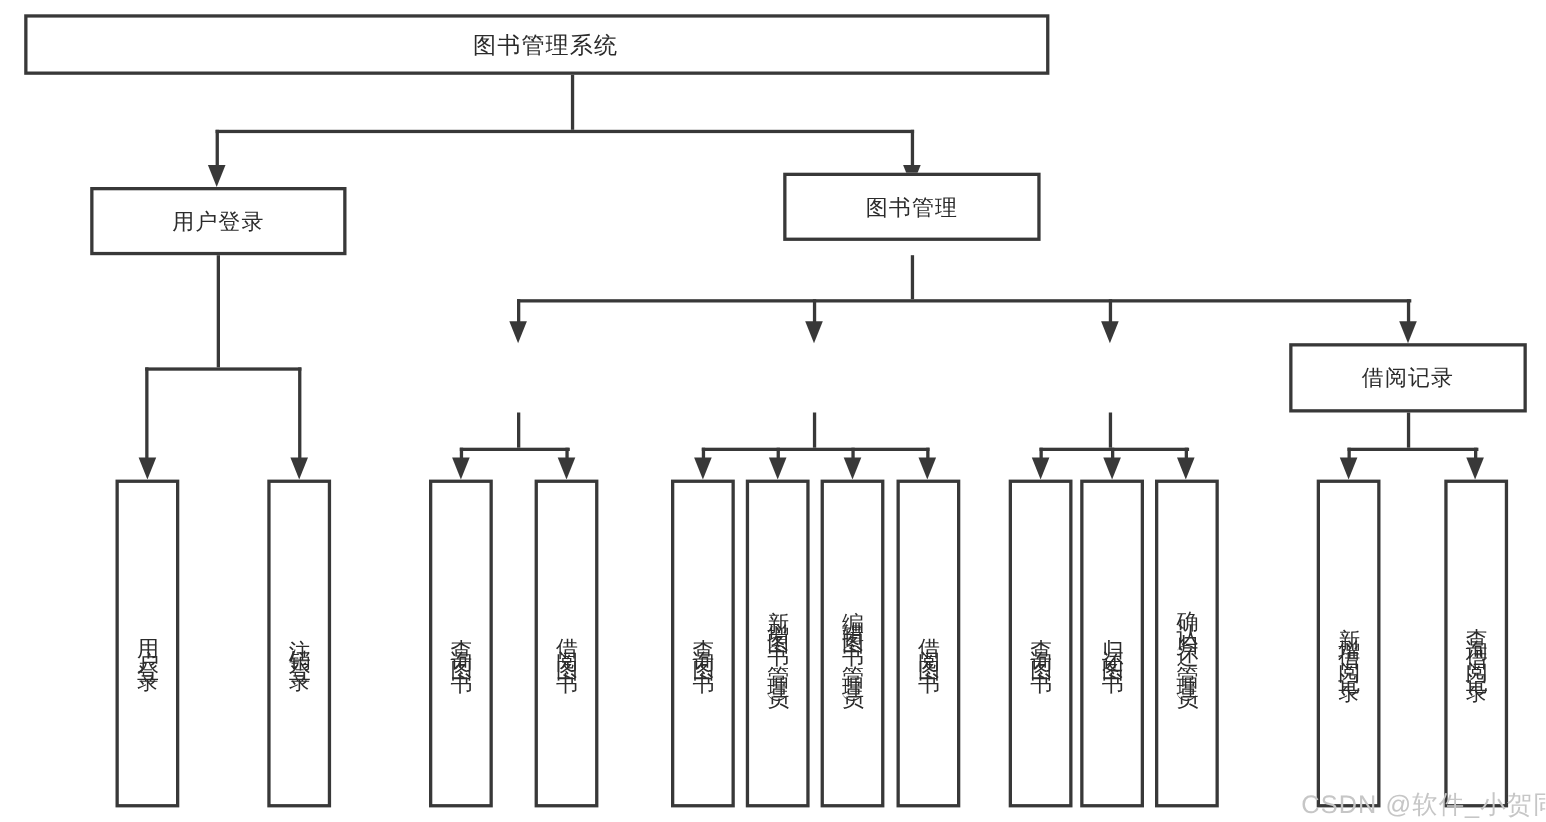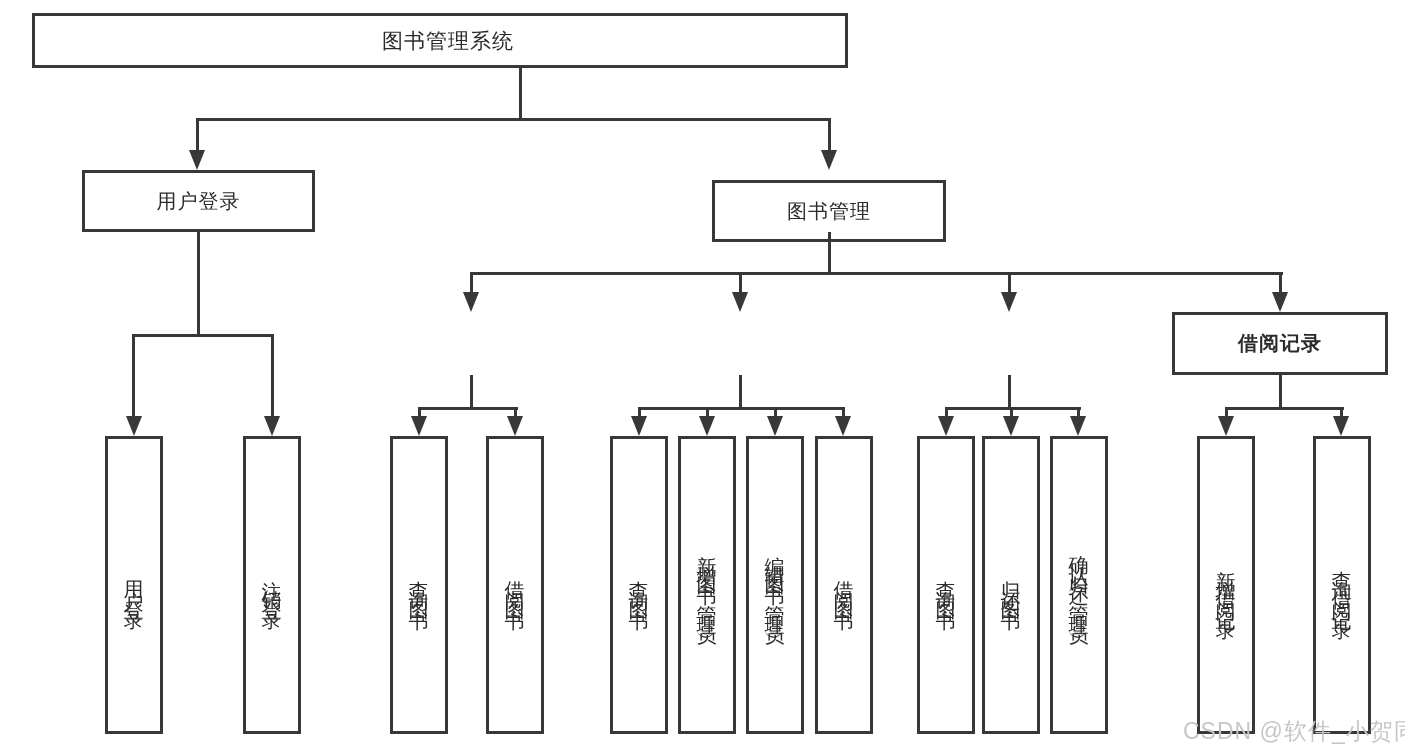--- a/index.html
+++ b/index.html
@@ -36,36 +36,36 @@
   .watermark{
     position:absolute;left:1183px;top:716px;z-index:6;
     font-size:23px;color:var(--wm);letter-spacing:1px;white-space:nowrap;
   }
 </style>
 </head>
 <body>
 
 <div id="canvas">
 
-  <div class="hbox" style="left:32px;top:13px;width:816px;height:55px;font-size:21px;padding-left:16px;">
+  <div class="hbox" style="left:22px;top:13px;width:932px;height:55px;font-size:21px;padding-left:16px;">
       <span>图书管理系统</span>
     </div>
 
   <div class="vline" style="left:519px;top:68px;height:50px;"></div>
   <div class="hline" style="left:196px;top:118px;width:635px;"></div>
   <div class="vline" style="left:196px;top:118px;height:34px;"></div>
   <div class="ahead" style="left:189px;top:150px;"></div>
   <div class="vline" style="left:828px;top:118px;height:34px;"></div>
   <div class="ahead" style="left:821px;top:150px;"></div>
 
   <div class="hbox" style="left:82px;top:170px;width:233px;height:62px;">
       <span>用户登录</span>
     </div>
 
-  <div class="hbox" style="left:712px;top:180px;width:234px;height:62px;text-align:right;">
+  <div class="hbox" style="left:712px;top:157px;width:234px;height:62px;text-align:right;">
       <span>图书管理</span>
     </div>
 
   <div class="vline" style="left:197px;top:232px;height:102px;"></div>
   <div class="hline" style="left:132px;top:334px;width:142px;"></div>
   <div class="vline" style="left:132px;top:334px;height:84px;"></div>
   <div class="ahead" style="left:126px;top:416px;"></div>
   <div class="vline" style="left:271px;top:334px;height:84px;"></div>
   <div class="ahead" style="left:264px;top:416px;"></div>
 
@@ -73,21 +73,21 @@
   <div class="hline" style="left:470px;top:272px;width:813px;"></div>
   <div class="vline" style="left:470px;top:272px;height:22px;"></div>
   <div class="ahead" style="left:463px;top:292px;"></div>
   <div class="vline" style="left:739px;top:272px;height:22px;"></div>
   <div class="ahead" style="left:732px;top:292px;"></div>
   <div class="vline" style="left:1008px;top:272px;height:22px;"></div>
   <div class="ahead" style="left:1001px;top:292px;"></div>
   <div class="vline" style="left:1279px;top:272px;height:22px;"></div>
   <div class="ahead" style="left:1272px;top:292px;"></div>
 
-  <div class="hbox" style="left:1172px;top:312px;width:216px;height:63px;font-weight:bold;">
+  <div class="hbox" style="left:1172px;top:312px;width:216px;height:63px;">
       <span>借阅记录</span>
     </div>
 
   <div class="vline" style="left:470px;top:375px;height:32px;"></div>
   <div class="vline" style="left:739px;top:375px;height:32px;"></div>
   <div class="vline" style="left:1008px;top:375px;height:32px;"></div>
   <div class="vline" style="left:1279px;top:375px;height:32px;"></div>
 
   <div class="hline" style="left:418px;top:407px;width:100px;"></div>
   <div class="vline" style="left:418px;top:407px;height:12px;"></div>

